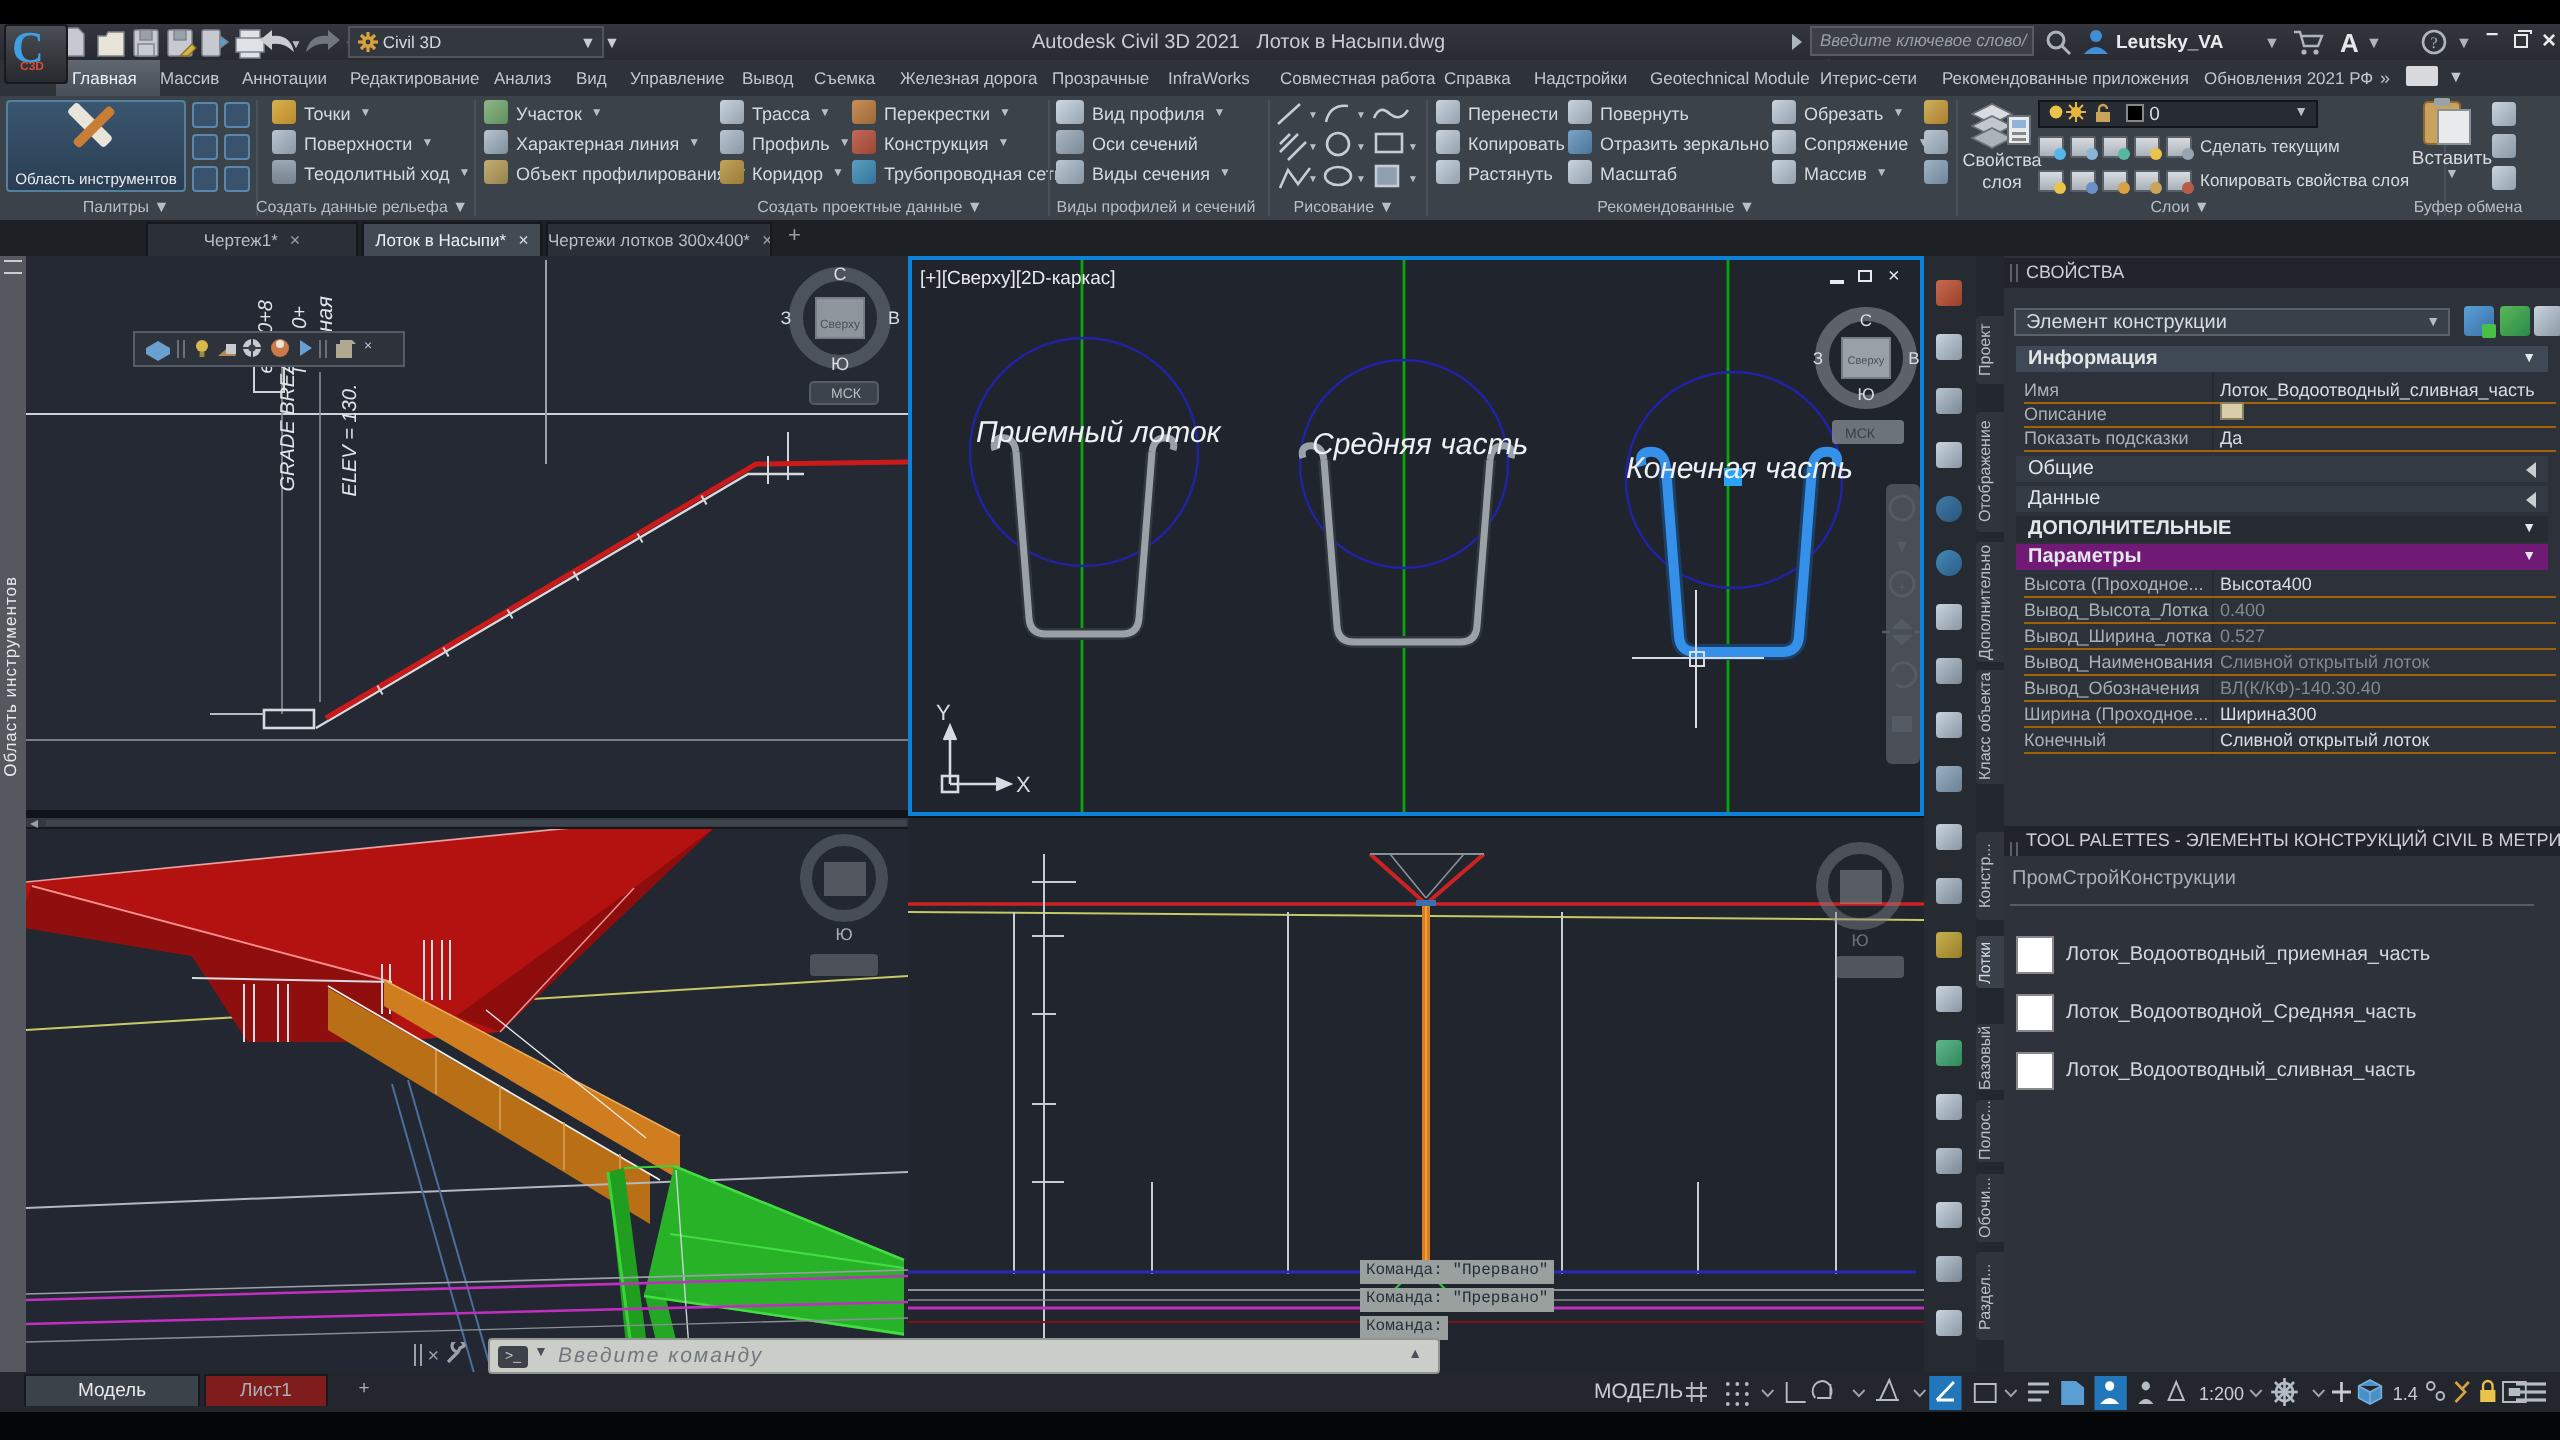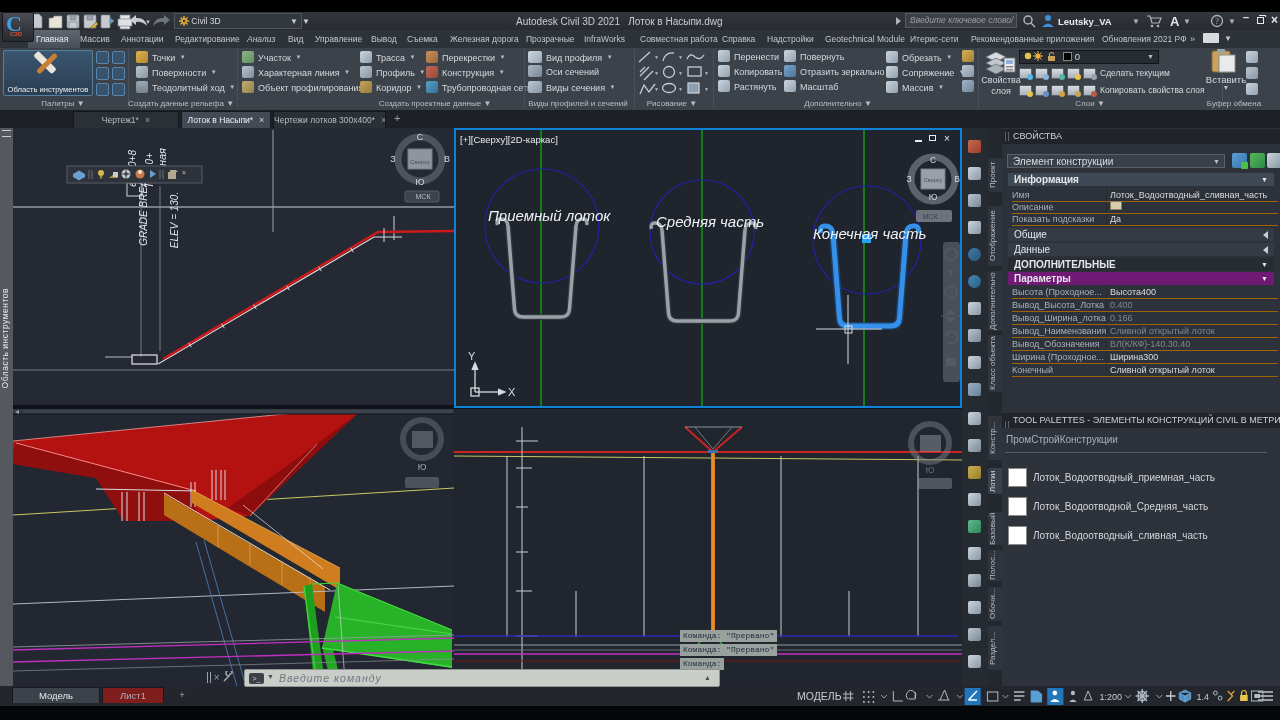--- a/index.html
+++ b/index.html
@@ -132,21 +132,21 @@
 <div class="abs" style="left:1257px;top:17px;width:7px;height:7px;border:1.2px solid #e8eaed;"></div>
     <div class="abs" style="left:1259px;top:15px;width:7px;height:2px;background:#2b2f36;border-top:1.2px solid #e8eaed;border-right:1.2px solid #e8eaed;"></div>
 <div class="titleicon" style="left:1271px;color:#e8eaed;font-size:12px;">×</div>
 
 <div id="ribtabs"></div>
 <div id="rtab-active"></div>
 <div class="rtab" style="left:36px;color:#eef0f3;">Главная</div>
 <div class="rtab" style="left:80px;">Массив</div>
 <div class="rtab" style="left:121px;">Аннотации</div>
 <div class="rtab" style="left:175px;">Редактирование</div>
-<div class="rtab" style="left:247px;font-style:italic;">Анализ</div>
+<div class="rtab" style="left:247px;">Анализ</div>
 <div class="rtab" style="left:288px;">Вид</div>
 <div class="rtab" style="left:315px;">Управление</div>
 <div class="rtab" style="left:371px;">Вывод</div>
 <div class="rtab" style="left:407px;">Съемка</div>
 <div class="rtab" style="left:450px;">Железная дорога</div>
 <div class="rtab" style="left:526px;">Прозрачные</div>
 <div class="rtab" style="left:584px;">InfraWorks</div>
 <div class="rtab" style="left:640px;">Совместная работа</div>
 <div class="rtab" style="left:722px;">Справка</div>
 <div class="rtab" style="left:767px;">Надстройки</div>
@@ -197,21 +197,21 @@
 <div class="rsep" style="left:713px;"></div>
 <div class="rbtn" style="left:718px;top:2px;"><span class="ric" style="background:linear-gradient(135deg,#c9d4de,#94a1ae);"></span>Перенести</div>
 <div class="rbtn" style="left:718px;top:17px;"><span class="ric" style="background:linear-gradient(135deg,#c9d4de,#94a1ae);"></span>Копировать</div>
 <div class="rbtn" style="left:718px;top:32px;"><span class="ric" style="background:linear-gradient(135deg,#c9d4de,#94a1ae);"></span>Растянуть</div>
 <div class="rbtn" style="left:784px;top:2px;"><span class="ric" style="background:linear-gradient(135deg,#c9d4de,#94a1ae);"></span>Повернуть</div>
 <div class="rbtn" style="left:784px;top:17px;"><span class="ric" style="background:linear-gradient(135deg,#7ba4c9,#4c759a);"></span>Отразить зеркально</div>
 <div class="rbtn" style="left:784px;top:32px;"><span class="ric" style="background:linear-gradient(135deg,#c9d4de,#94a1ae);"></span>Масштаб</div>
 <div class="rbtn" style="left:886px;top:2px;"><span class="ric" style="background:linear-gradient(135deg,#c9d4de,#94a1ae);"></span>Обрезать <span class="dn">▼</span></div>
 <div class="rbtn" style="left:886px;top:17px;"><span class="ric" style="background:linear-gradient(135deg,#c9d4de,#94a1ae);"></span>Сопряжение <span class="dn">▼</span></div>
 <div class="rbtn" style="left:886px;top:32px;"><span class="ric" style="background:linear-gradient(135deg,#c9d4de,#94a1ae);"></span>Массив <span class="dn">▼</span></div>
-<div class="plabel" style="left:778px;width:120px;">Дополнительно ▼</div>
+<div class="plabel" style="left:778px;width:120px;">Рекомендованные ▼</div>
 <div class="rsep" style="left:978px;"></div>
 <div class="plabel" style="left:1050px;width:80px;">Слои ▼</div>
 <div class="rsep" style="left:1222px;"></div>
 <div class="plabel" style="left:1184px;width:100px;">Буфер обмена</div>
 </div>
 
 <svg class="abs" style="left:638px;top:50px;" width="72" height="46" viewBox="0 0 72 46">
 <g stroke="#c2cdd8" stroke-width="1.3" fill="none">
 <path d="M1,12 L12,2"></path>
         <path d="M25,11 Q27,2 36,3"></path>
@@ -739,21 +739,21 @@
       <div style="position:absolute;left:104px;top:156px;width:1px;height:94px;background:#262b32;"></div>
       <div class="prow" style="top:61px;">Имя<span class="v">Лоток_Водоотводный_сливная_часть</span></div>
 <div class="prow" style="top:73px;">Описание<span class="v"><span style="display:inline-block;width:12px;height:9px;background:#d8cfa8;border:1px solid #8a8060;"></span></span></div>
 <div class="prow" style="top:85px;">Показать подсказки<span class="v">Да</span></div>
 <div class="sect" style="top:100px;background:#343b44;">Общие<span style="float:right;margin-right:6px;margin-top:3px;width:0;height:0;border-top:4px solid transparent;border-bottom:4px solid transparent;border-right:5px solid #c9cdd2;display:inline-block;"></span></div>
 <div class="sect" style="top:115px;background:#343b44;">Данные<span style="float:right;margin-right:6px;margin-top:3px;width:0;height:0;border-top:4px solid transparent;border-bottom:4px solid transparent;border-right:5px solid #c9cdd2;display:inline-block;"></span></div>
 <div class="sect" style="top:130px;background:#272c33;font-weight:bold;">ДОПОЛНИТЕЛЬНЫЕ<span style="float:right;margin-right:6px;font-size:7px;">▼</span></div>
 <div class="sect" style="top:144px;background:#701a75;font-weight:bold;">Параметры<span style="float:right;margin-right:6px;font-size:7px;">▼</span></div>
 <div class="prow" style="top:158px;">Высота (Проходное...<span class="v">Высота400</span></div>
 <div class="prow" style="top:171px;">Вывод_Высота_Лотка<span class="v gray">0.400</span></div>
-<div class="prow" style="top:184px;">Вывод_Ширина_лотка<span class="v gray">0.166</span></div>
+<div class="prow" style="top:184px;">Вывод_Ширина_лотка<span class="v gray">0.527</span></div>
 <div class="prow" style="top:197px;">Вывод_Наименования<span class="v gray">Сливной открытый лоток</span></div>
 <div class="prow" style="top:210px;">Вывод_Обозначения<span class="v gray">ВЛ(К/КФ)-140.30.40</span></div>
 <div class="prow" style="top:223px;">Ширина (Проходное...<span class="v">Ширина300</span></div>
 <div class="prow" style="top:236px;">Конечный<span class="v">Сливной открытый лоток</span></div>
 </div>
 
 <div id="vtabs2">
 <div class="vtab" style="top:8px;height:44px;">Констр...</div>
 <div class="vtab" style="top:60px;height:26px;background:#3a414a;color:#d5d9de;">Лотки</div>
 <div class="vtab" style="top:104px;height:33px;">Базовый</div>

